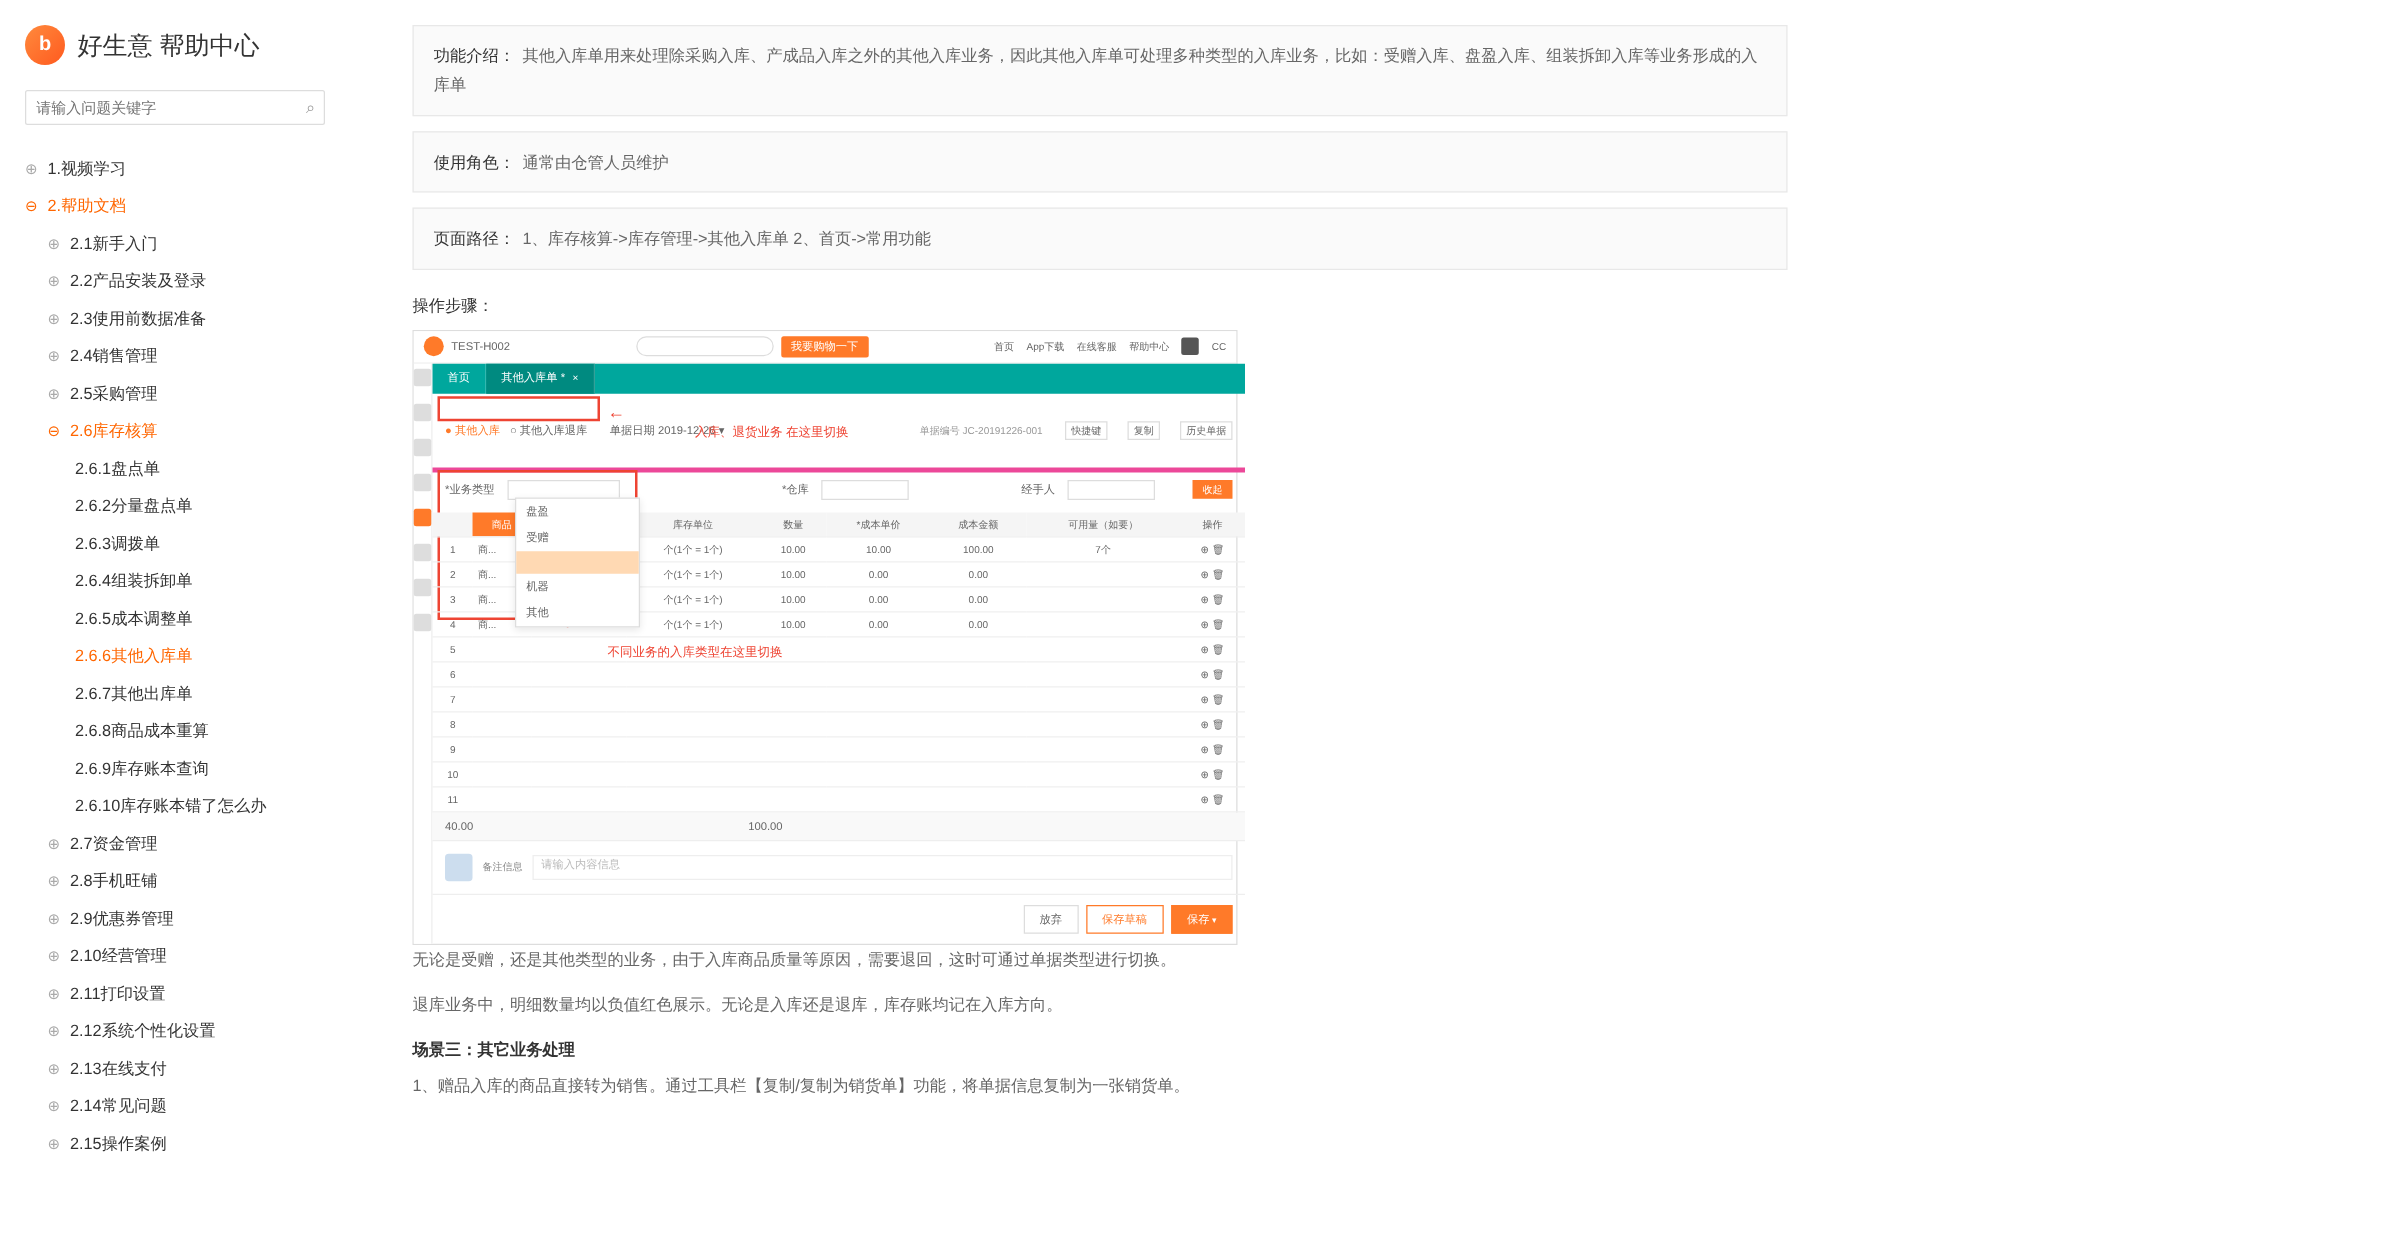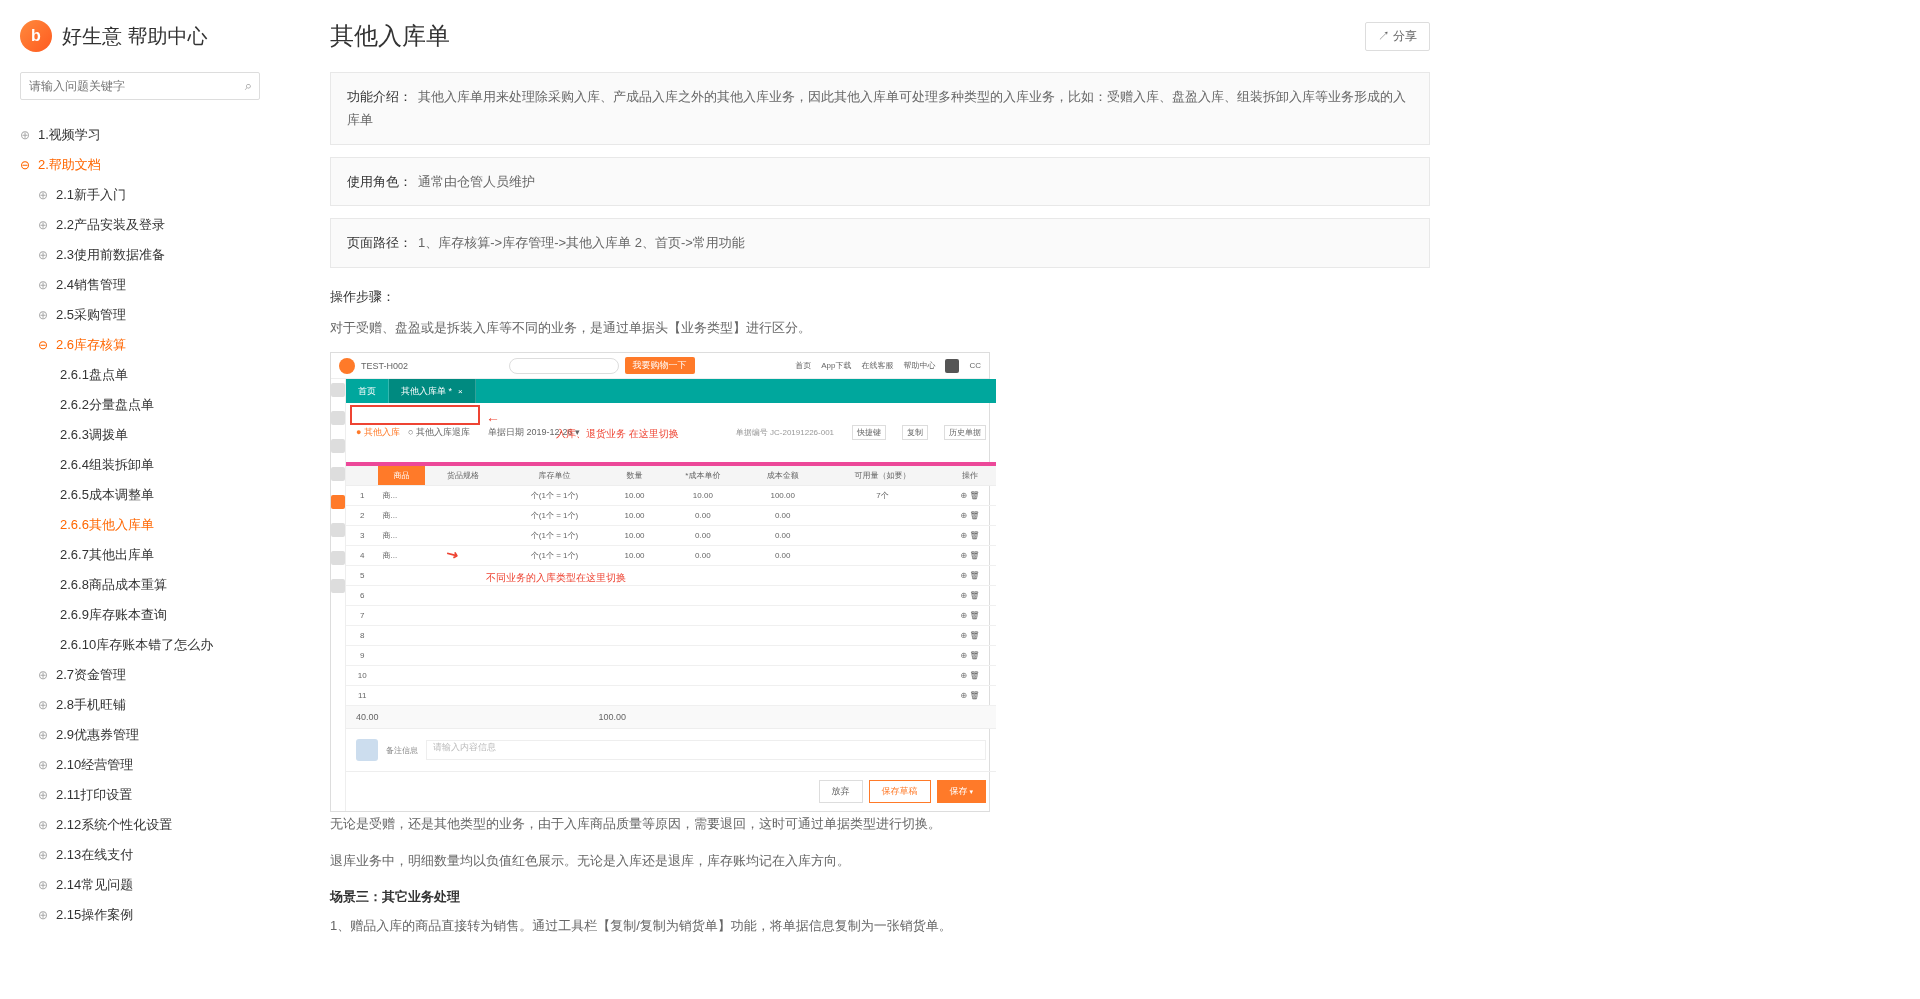--- a/index.html
+++ b/index.html
@@ -124,37 +124,32 @@
         <li class="lvl1"><span class="ic ">⊕</span><span>2.10经营管理</span></li>
         <li class="lvl1"><span class="ic ">⊕</span><span>2.11打印设置</span></li>
         <li class="lvl1"><span class="ic ">⊕</span><span>2.12系统个性化设置</span></li>
         <li class="lvl1"><span class="ic ">⊕</span><span>2.13在线支付</span></li>
         <li class="lvl1"><span class="ic ">⊕</span><span>2.14常见问题</span></li>
         <li class="lvl1"><span class="ic ">⊕</span><span>2.15操作案例</span></li>
       </ul>
   </aside>
 
   <main class="main">
-    <div class="title-row">
-      <h1 class="page-title">其他入库单</h1>
-      <button class="share-btn">↗ <span>分享</span></button>
-    </div>
 
     <div class="info-box">
       <b>功能介绍：</b><span>其他入库单用来处理除采购入库、产成品入库之外的其他入库业务，因此其他入库单可处理多种类型的入库业务，比如：受赠入库、盘盈入库、组装拆卸入库等业务形成的入库单</span>
     </div>
     <div class="info-box">
       <b>使用角色：</b><span>通常由仓管人员维护</span>
     </div>
     <div class="info-box">
       <b>页面路径：</b><span>1、库存核算-&gt;库存管理-&gt;其他入库单 2、首页-&gt;常用功能</span>
     </div>
 
     <div class="section-label">操作步骤：</div>
-    <div class="scene-desc">对于受赠、盘盈或是拆装入库等不同的业务，是通过单据头【业务类型】进行区分。</div>
 
     <div class="shot">
       <div class="shot-top">
         <div class="shot-logo"></div>
         <div class="shot-acct">TEST-H002</div>
         <div class="shot-search"></div>
         <div class="shot-btn-orange">我要购物一下</div>
         <div class="shot-top-right" id="shot-top-right">
             <span>首页</span>
             <span>App下载</span>
@@ -187,20 +182,37 @@
             <span class="shot-date"><span>单据日期</span> <span>2019-12-26</span> ▾</span>
             <span class="red-arrow" style="left:140px;top:6px;">←</span>
             <span class="red-text" style="left:210px;top:24px;">入库、退货业务 在这里切换</span>
             <span class="shot-audit">单据编号 JC-20191226-001</span>
             <div class="shot-toolbar" id="shot-toolbar">
                 <div class="shot-tb-btn">快捷键</div>
                 <div class="shot-tb-btn">复制</div>
                 <div class="shot-tb-btn">历史单据</div>
               </div>
           </div>
+          <div class="shot-formrow">
+            <div class="red-box" style="left:4px;top:-2px;width:160px;height:120px;"></div>
+            <span>*业务类型</span>
+            <div class="shot-inp"></div>
+            <span style="margin-left:120px;">*仓库</span>
+            <div class="shot-inp" style="width:70px;"></div>
+            <span style="margin-left:80px;">经手人</span>
+            <div class="shot-inp" style="width:70px;"></div>
+            <div class="shot-save-sm">收起</div>
+            <div class="shot-dropdown" id="shot-dropdown">
+                <div>盘盈</div>
+                <div>受赠</div>
+                <div class="hover">&nbsp;</div>
+                <div>机器</div>
+                <div>其他</div>
+              </div>
+          </div>
           <div style="position:relative;">
             <table class="shot-table">
               <thead>
                   <tr id="shot-th">
                     <th></th>
                     <th class="active">商品</th>
                     <th>货品规格</th>
                     <th>库存单位</th>
                     <th>数量</th>
                     <th>*成本单价</th>

